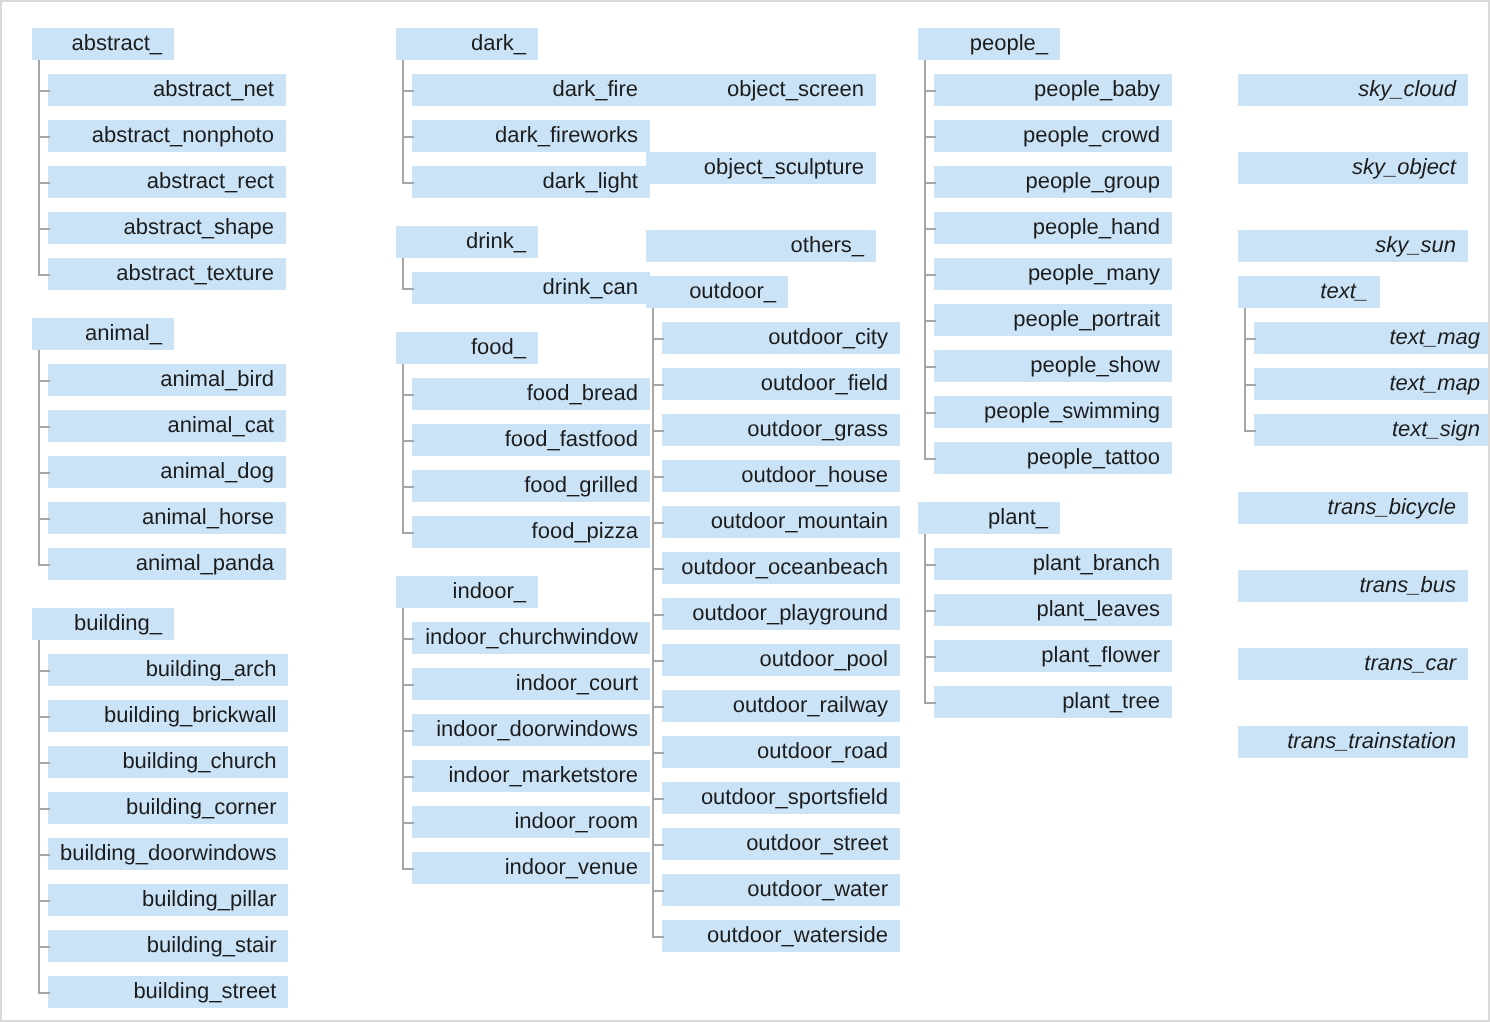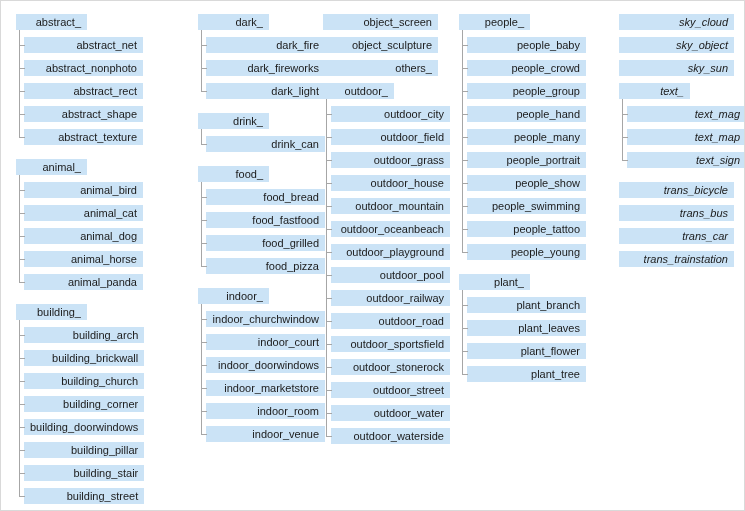--- a/index.html
+++ b/index.html
@@ -30,21 +30,21 @@
     height:16px;line-height:16px;
     font-size:11px;
     padding:0 6px;
     box-sizing:border-box;
     background:var(--node-fill);
     color:var(--node-text);
     white-space:nowrap;
     overflow:hidden;
   }
   .box.parent{width:71px;}
-  .box.leaf{width:115px;margin-bottom:7px;}
+  .box.leaf{width:115px;margin-bottom:7px;margin-top:23px;}
   .group{margin-bottom:14px;}
   .children{
     position:relative;
     margin-left:3px;
     width:max-content;
     min-width:124px;
   }
   .child-row{position:relative;padding:7px 0 0 5px;display:flex;}
   .box.child{flex:1 1 auto;min-width:115px;}
   .child-row::before{
@@ -233,23 +233,20 @@
             <div class="child-row">
               <div class="box child">outdoor_railway</div>
             </div>
             <div class="child-row">
               <div class="box child">outdoor_road</div>
             </div>
             <div class="child-row">
               <div class="box child">outdoor_sportsfield</div>
             </div>
             <div class="child-row">
-              <div class="box child">outdoor_stonerock</div>
-            </div>
-            <div class="child-row">
               <div class="box child">outdoor_street</div>
             </div>
             <div class="child-row">
               <div class="box child">outdoor_water</div>
             </div>
             <div class="child-row">
               <div class="box child">outdoor_waterside</div>
             </div>
           </div>
         </div>
@@ -277,23 +274,20 @@
               <div class="box child">people_portrait</div>
             </div>
             <div class="child-row">
               <div class="box child">people_show</div>
             </div>
             <div class="child-row">
               <div class="box child">people_swimming</div>
             </div>
             <div class="child-row">
               <div class="box child">people_tattoo</div>
-            </div>
-            <div class="child-row">
-              <div class="box child">people_young</div>
             </div>
           </div>
         </div>
         <div class="group">
           <div class="box parent">plant_</div>
           <div class="children">
             <div class="child-row">
               <div class="box child">plant_branch</div>
             </div>
             <div class="child-row">

